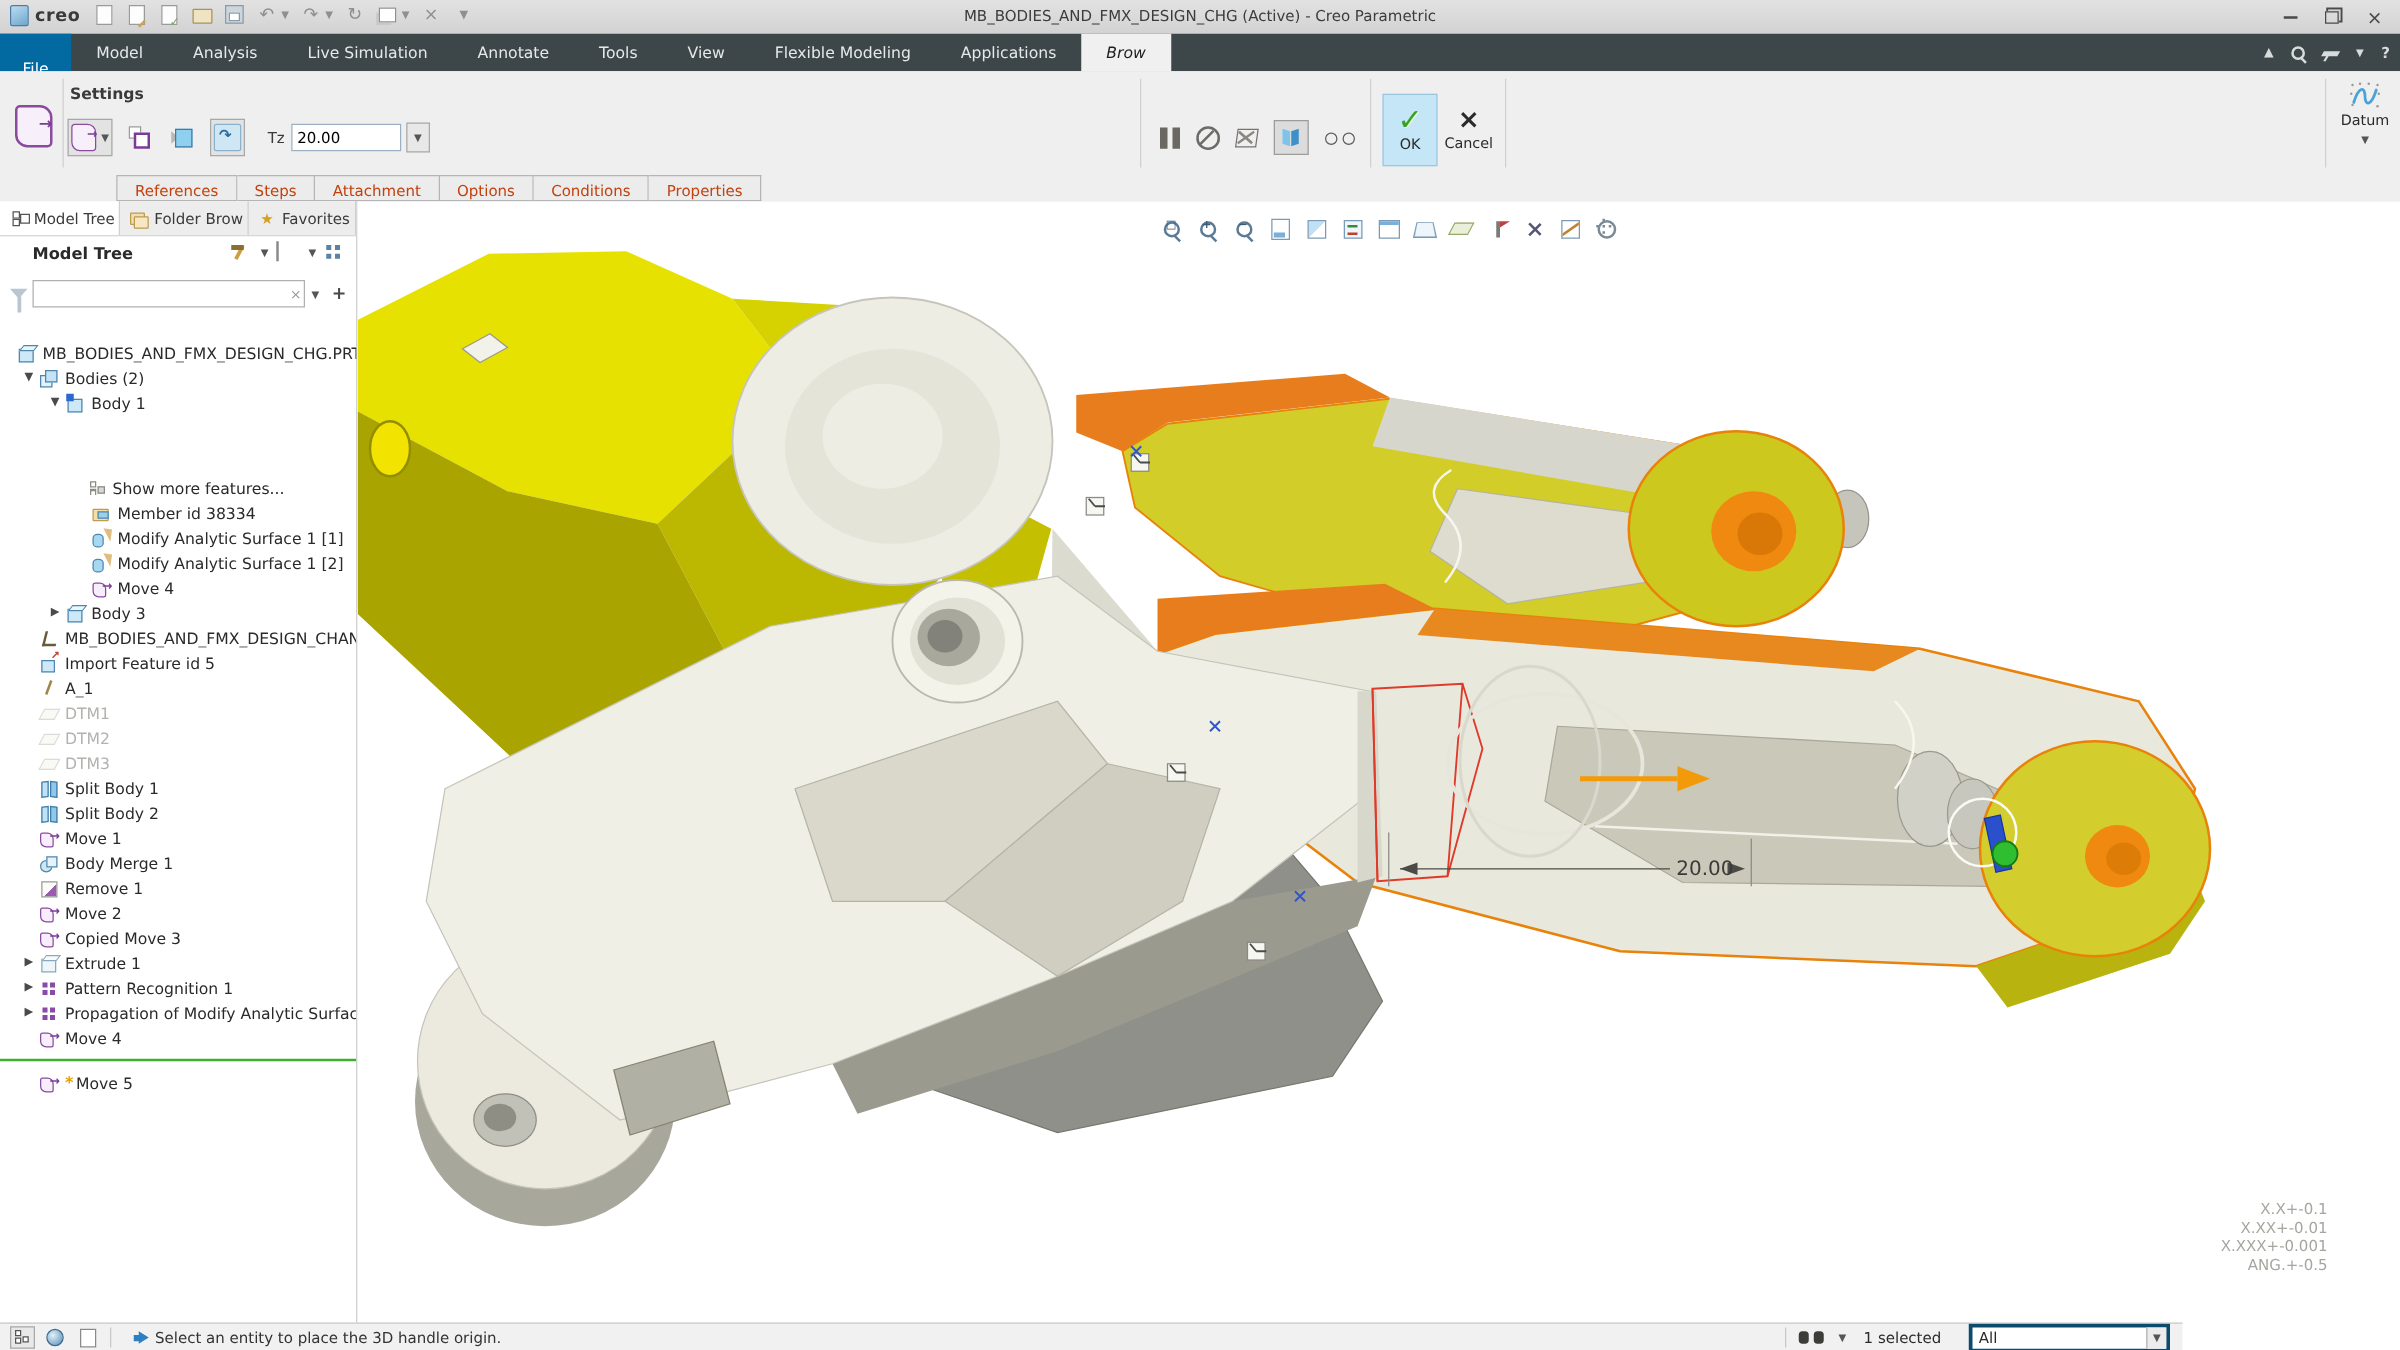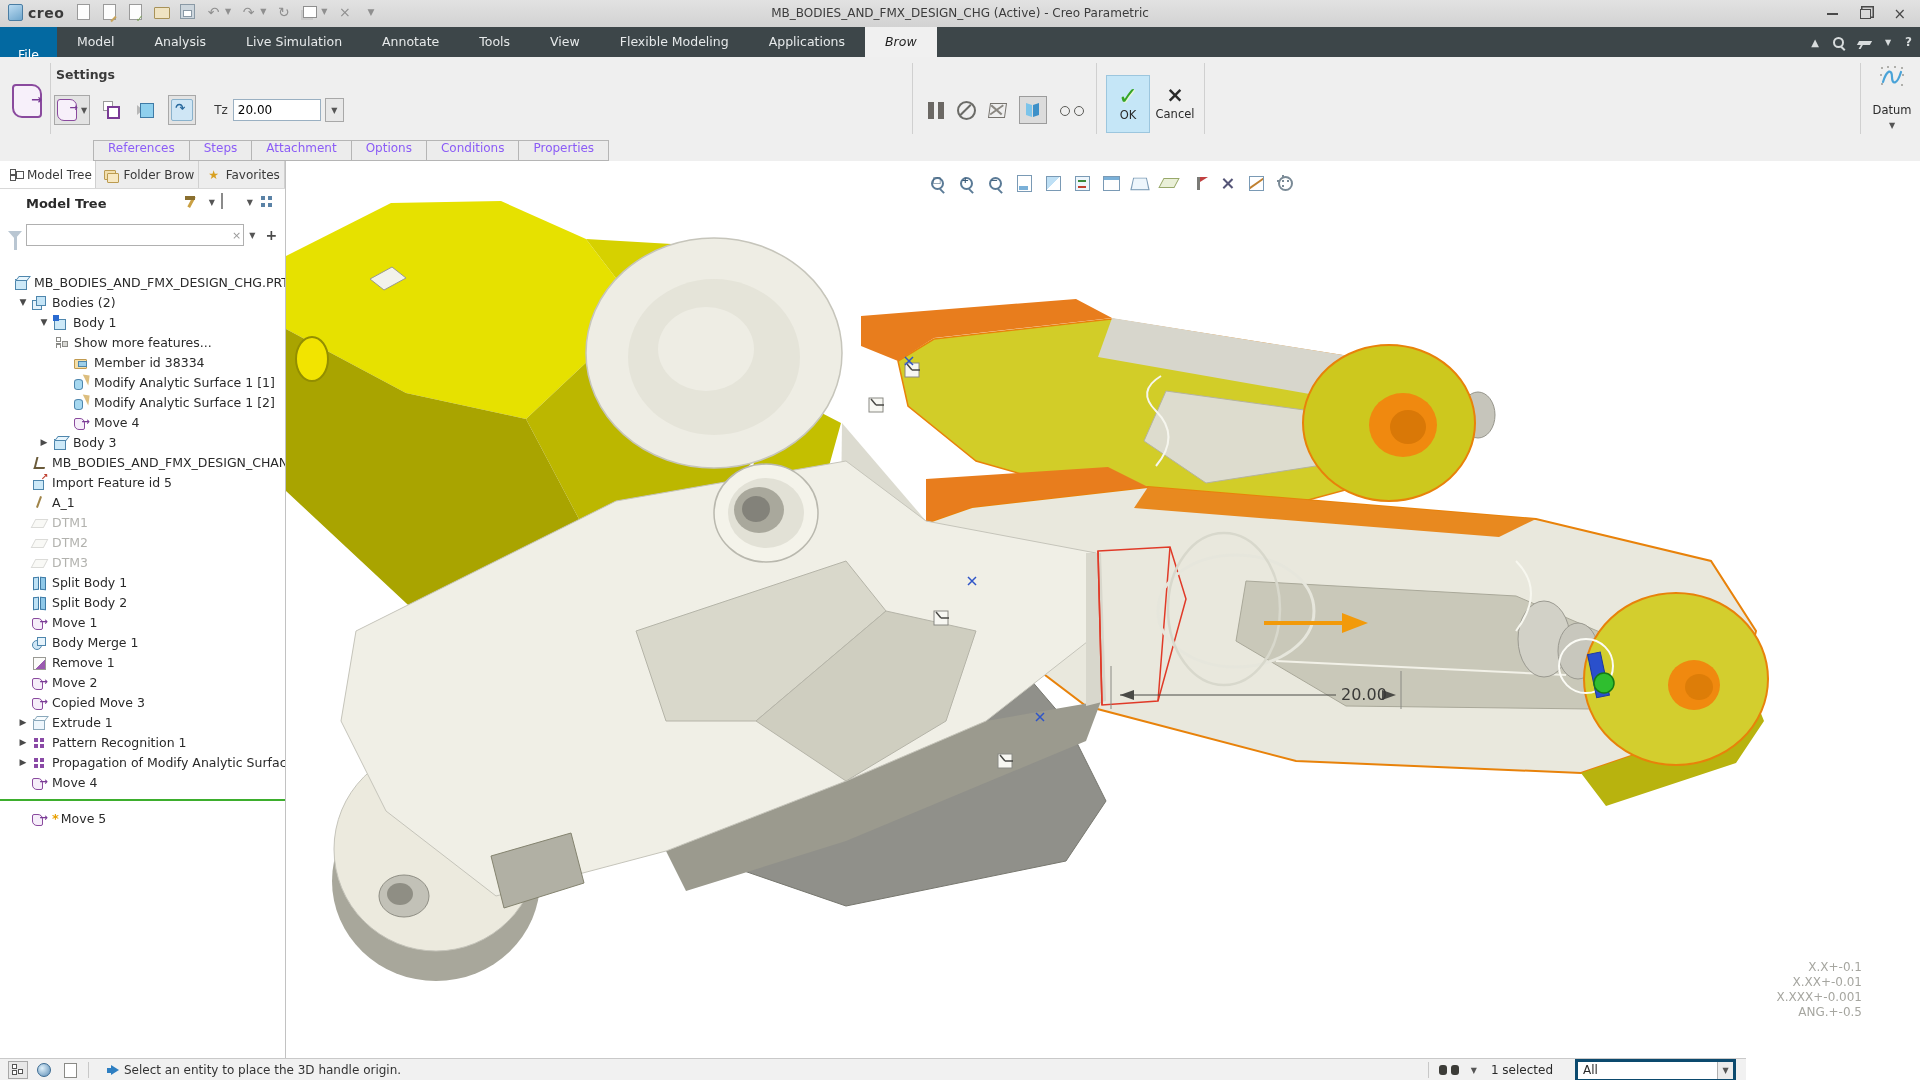--- a/index.html
+++ b/index.html
@@ -79,27 +79,27 @@
   #ok-btn{position:absolute;left:1106px;top:18px;width:42px;height:56px;background:#c5e6f7;border:1px solid #9cc6de;
     display:flex;flex-direction:column;align-items:center;justify-content:center;gap:2px;cursor:pointer}
   #ok-btn .chk{color:#35a425;font-size:24px;font-weight:bold;line-height:20px;text-shadow:1px 1px 0 #e8f6d8}
   #cancel-btn{position:absolute;left:1152px;top:18px;width:46px;height:56px;display:flex;flex-direction:column;align-items:center;justify-content:center;gap:2px;cursor:pointer}
   #cancel-btn .xx{color:#2a2a2a;font-size:21px;font-weight:bold;line-height:20px}
   .btn-lbl{font-size:11.5px;color:#2a2a2a}
   #info-box{position:absolute;left:1598px;top:6px;width:243px;height:66px;background:#e7e7e7;border:1px solid #d0d0d0;padding:7px 8px;font-size:11.5px;color:#3a3a3a;line-height:14.5px}
   #read-more{color:#3465a4;text-decoration:underline;display:inline-block;margin-top:4px;cursor:pointer;font-size:11.5px}
   #datum-grp{position:absolute;left:1868px;top:8px;width:48px;text-align:center}
   #datum-grp .dsvg{display:block;margin:0 auto}
-  #datum-grp .dlbl{font-size:11.5px;color:#2a2a2a;margin-top:14px}
+  #datum-grp .dlbl{font-size:11.5px;color:#2a2a2a;margin-top:0}
   #datum-grp .ddd{font-size:8px;color:#555;margin-top:4px}
   
   #dash-row{position:absolute;left:0;top:140px;width:1920px;height:21px;background:#efefef;border-bottom:1px solid #c6c6c6}
   #dash-tabs{position:absolute;left:93px;top:0;display:flex;height:21px}
-  .dtab{border:1px solid #b5b5b5;border-left-width:0;background:#ececec;font-size:12px;color:#8b5cf6;
-    display:flex;align-items:flex-start;justify-content:center;padding:0 14px;cursor:pointer}
+  .dtab{border:1px solid #b5b5b5;border-left-width:0;background:#ececec;font-size:12px;color:#c2410c;
+    display:flex;align-items:flex-end;justify-content:center;padding:0 14px;cursor:pointer}
   .dtab:first-child{border-left-width:1px}
   
   #left-panel{position:absolute;left:0;top:161px;width:285px;height:897px;background:#fff;border-right:1px solid #c2c2c2}
   #panel-tabs{position:absolute;left:0;top:0;width:285px;height:27px;background:#ededed;display:flex;border-bottom:1px solid #d8d8d8}
   .ptab{display:flex;align-items:center;gap:5px;padding:0 8px;font-size:12px;color:#3a3a3a;border-right:1px solid #d0d0d0;white-space:nowrap;overflow:hidden;cursor:pointer}
   .ptab.active{background:#fff}
   .pt-ico{display:inline-block;width:14px;height:14px;position:relative;flex:none}
   .pt-tree::before{content:"";position:absolute;left:2px;top:1px;width:4px;height:4px;border:1px solid #555;
      box-shadow:0 7px 0 -1px #fff,0 6px 0 0 #555,6px 6px 0 -1px #fff,6px 6px 0 0 #555? ;}
   .pt-tree::before{box-shadow:none;background:#fff}
@@ -400,21 +400,21 @@
       <div class="trow" style="padding-left: 14px;">
         <span class="tarrow">▼</span>
         <span class="ti ti-bodies"></span>
         <span class="tlabel">Bodies (2)</span>
       </div>
       <div class="trow" style="padding-left: 35px;">
         <span class="tarrow">▼</span>
         <span class="ti ti-body-star"></span>
         <span class="tlabel">Body 1</span>
       </div>
-      <div class="trow" style="padding-left: 36px;">
+      <div class="trow" style="padding-left: 52px; margin-top: 48px;">
         <span class="tarrow"></span>
         <span class="ti ti-show-more"></span>
         <span class="tlabel">Show more features...</span>
       </div>
       <div class="trow" style="padding-left: 56px;">
         <span class="tarrow"></span>
         <span class="ti ti-member"></span>
         <span class="tlabel">Member id 38334</span>
       </div>
       <div class="trow" style="padding-left: 56px;">

